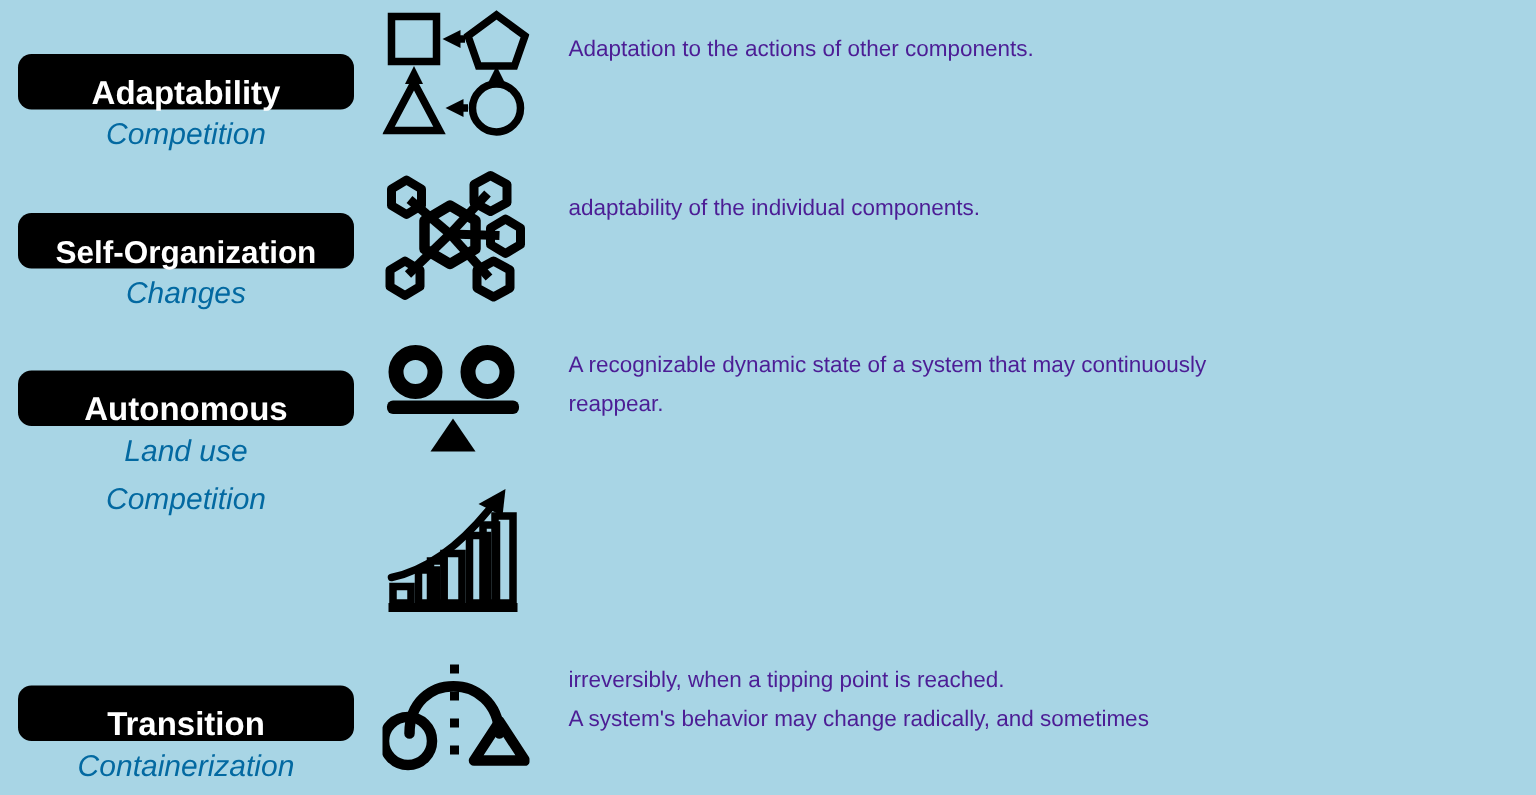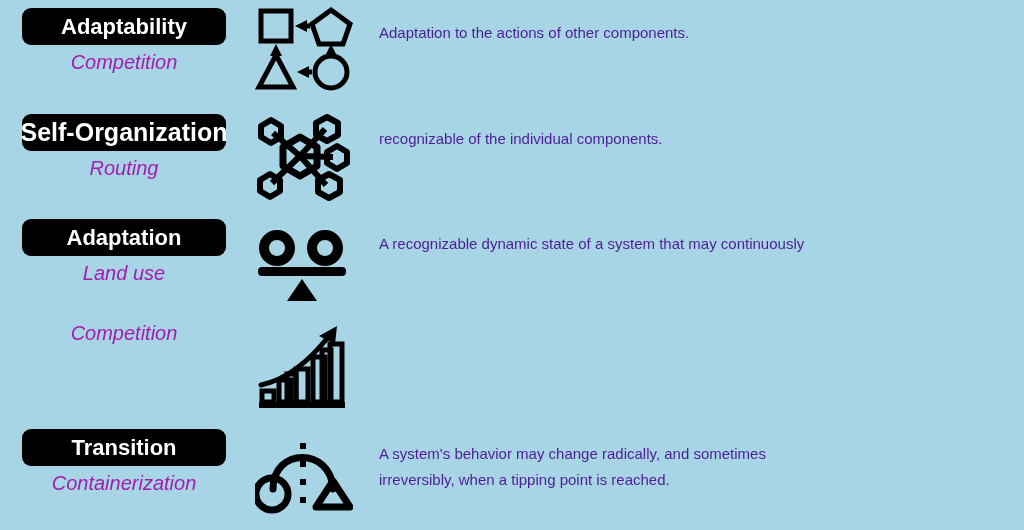--- a/index.html
+++ b/index.html
@@ -36,41 +36,41 @@
   .label-col {
     position: relative;
     width: 248px;
     flex: 0 0 248px;
     display: flex;
     flex-direction: column;
     align-items: center;
   }
   .pill {
     box-sizing: border-box;
-    width: 204px;
+    width: 224px;
     height: 37px;
     background: #000000;
     border-radius: 9px;
     display: flex;
-    align-items: center;
+    align-items: flex-end;
     justify-content: center;
-    margin-top: 8px;
+    margin-top: 36px;
   }
   .pill-text {
     color: #ffffff;
     font-size: 22px;
     font-weight: bold;
     letter-spacing: 0px;
     line-height: 1;
     white-space: nowrap;
   }
-  .pill-text.tight { font-size: 25px; }
+  .pill-text.tight { font-size: 21px; }
   .subtitle {
     margin-top: 7px;
-    color: #a21caf;
+    color: #0369a1;
     font-size: 20px;
     font-style: italic;
     font-weight: normal;
     line-height: 1;
     white-space: nowrap;
     text-align: center;
   }
 
   
   .icon-col {
@@ -138,21 +138,21 @@
     <div class="desc-col">
       <div class="desc-line">Adaptation to the actions of other components.</div>
     </div>
   </div>
 
   <div class="row">
     <div class="label-col">
       <div class="pill">
         <span class="pill-text tight">Self-Organization</span>
       </div>
-      <div class="subtitle">Routing</div>
+      <div class="subtitle">Changes</div>
     </div>
     <div class="icon-col">
       <span>
         <svg width="98" height="90" viewBox="0 0 98 90" aria-hidden="true">
           <g stroke="#000" stroke-width="6" fill="none" stroke-linejoin="round">
 
             <line x1="45" y1="44" x2="18" y2="21"></line>
             <line x1="45" y1="44" x2="70" y2="17"></line>
             <line x1="45" y1="44" x2="78" y2="45"></line>
             <line x1="45" y1="44" x2="17" y2="71"></line>
@@ -163,47 +163,48 @@
 
           <polygon points="16,8 26,14 26,25 16,31 6,25 6,14" fill="none" stroke="#000" stroke-width="6" stroke-linejoin="round"></polygon>
           <polygon points="72,5 83,11 83,23 72,29 61,23 61,11" fill="none" stroke="#000" stroke-width="6" stroke-linejoin="round"></polygon>
           <polygon points="82,34 92,40 92,51 82,57 72,51 72,40" fill="none" stroke="#000" stroke-width="6" stroke-linejoin="round"></polygon>
           <polygon points="15,62 25,68 25,79 15,85 5,79 5,68" fill="none" stroke="#000" stroke-width="6" stroke-linejoin="round"></polygon>
           <polygon points="74,62 85,68 85,80 74,86 63,80 63,68" fill="none" stroke="#000" stroke-width="6" stroke-linejoin="round"></polygon>
         </svg>
       </span>
     </div>
     <div class="desc-col">
-      <div class="desc-line">recognizable of the individual components.</div>
-    </div>
-  </div>
-
-  <div class="row">
-    <div class="label-col">
-      <div class="pill">
-        <span class="pill-text">Adaptation</span>
+      <div class="desc-line">adaptability of the individual components.</div>
+    </div>
+  </div>
+
+  <div class="row">
+    <div class="label-col">
+      <div class="pill">
+        <span class="pill-text">Autonomous</span>
       </div>
       <div class="subtitle">Land use</div>
     </div>
     <div class="icon-col">
       <span>
         <svg width="98" height="74" viewBox="0 0 98 74" aria-hidden="true" style="margin-top:12px;">
 
           <circle cx="22" cy="19" r="13" fill="none" stroke="#000" stroke-width="10"></circle>
 
           <circle cx="70" cy="19" r="13" fill="none" stroke="#000" stroke-width="10"></circle>
 
           <rect x="3" y="38" width="88" height="9" rx="4" fill="#000"></rect>
 
           <polygon points="47,50 62,72 32,72" fill="#000"></polygon>
         </svg>
       </span>
     </div>
     <div class="desc-col">
       <div class="desc-line">A recognizable dynamic state of a system that may continuously</div>
+      <div class="desc-line">reappear.</div>
     </div>
   </div>
 
   <div class="row">
     <div class="label-col">
       <div class="subtitle">Competition</div>
     </div>
     <div class="icon-col">
       <span>
         <svg width="98" height="88" viewBox="0 0 98 88" aria-hidden="true">
@@ -244,18 +245,18 @@
 
           <circle cx="17" cy="63" r="16" fill="none" stroke="#000" stroke-width="7"></circle>
 
           <polygon points="78,50 95,76 61,76" fill="none" stroke="#000" stroke-width="7" stroke-linejoin="round"></polygon>
 
           <line x1="48" y1="12" x2="48" y2="82" stroke="#000" stroke-width="6" stroke-dasharray="6 12" stroke-linecap="butt"></line>
         </svg>
       </span>
     </div>
     <div class="desc-col">
+      <div class="desc-line">irreversibly, when a tipping point is reached.</div>
       <div class="desc-line">A system's behavior may change radically, and sometimes</div>
-      <div class="desc-line">irreversibly, when a tipping point is reached.</div>
     </div>
   </div>
 
 </div>
 
 </body></html>

